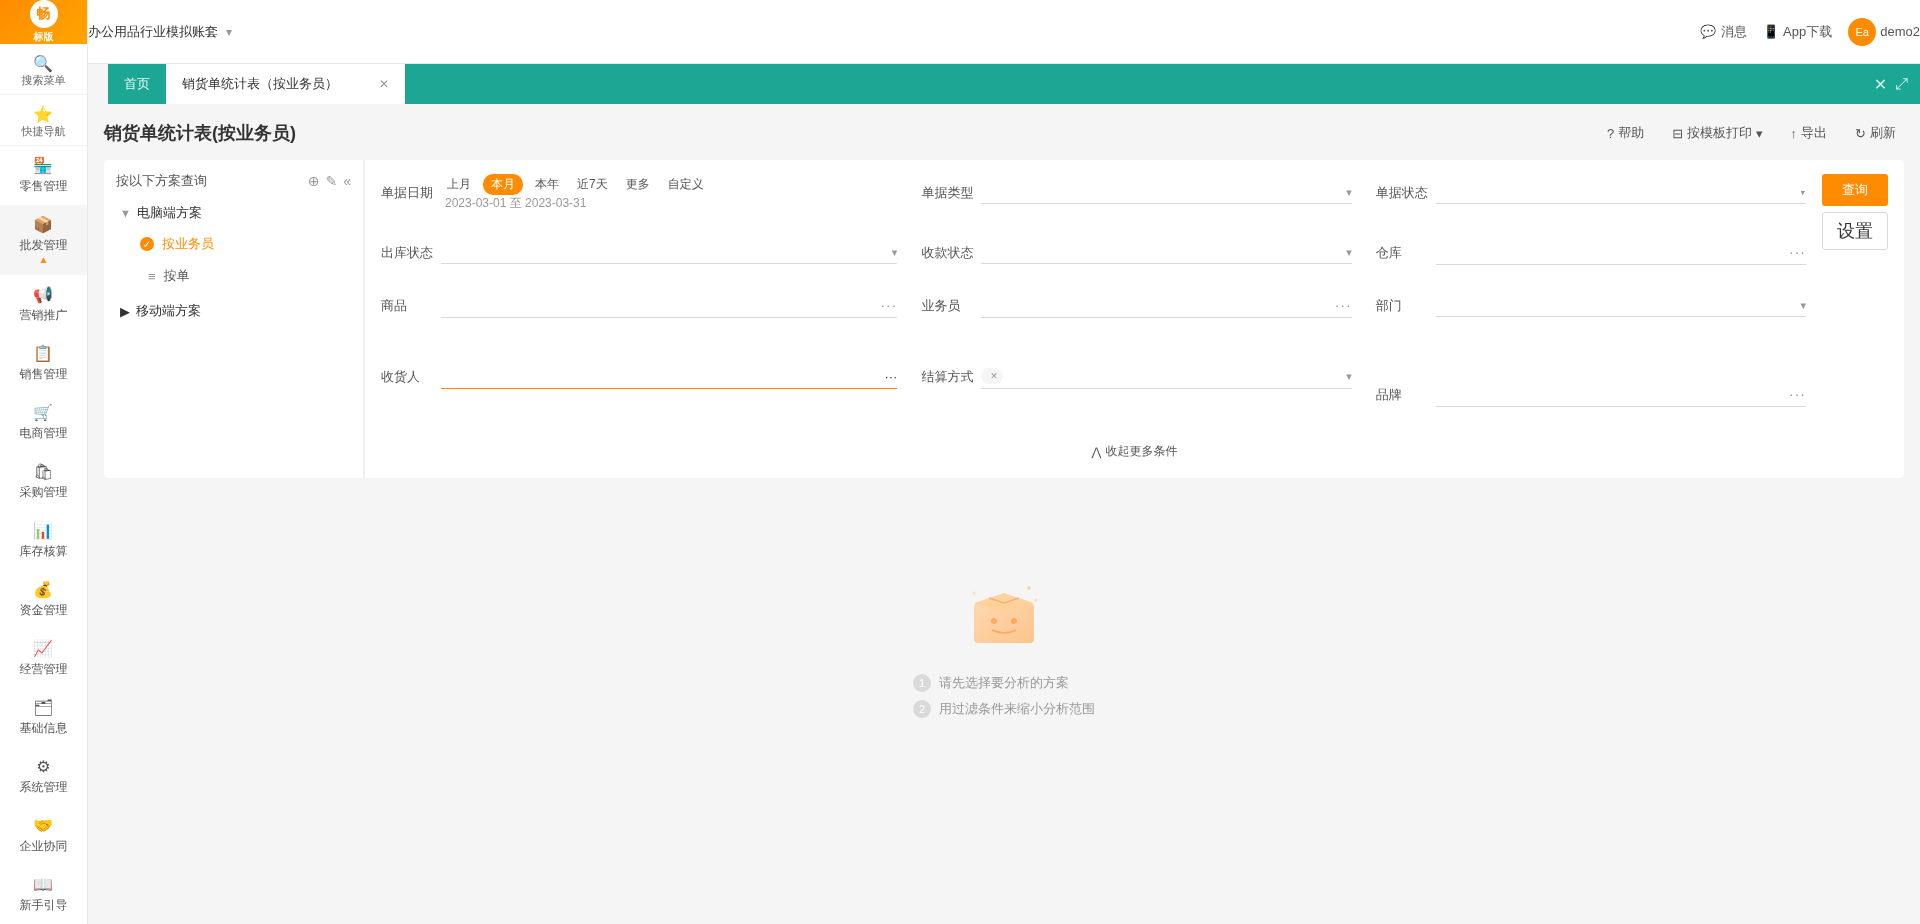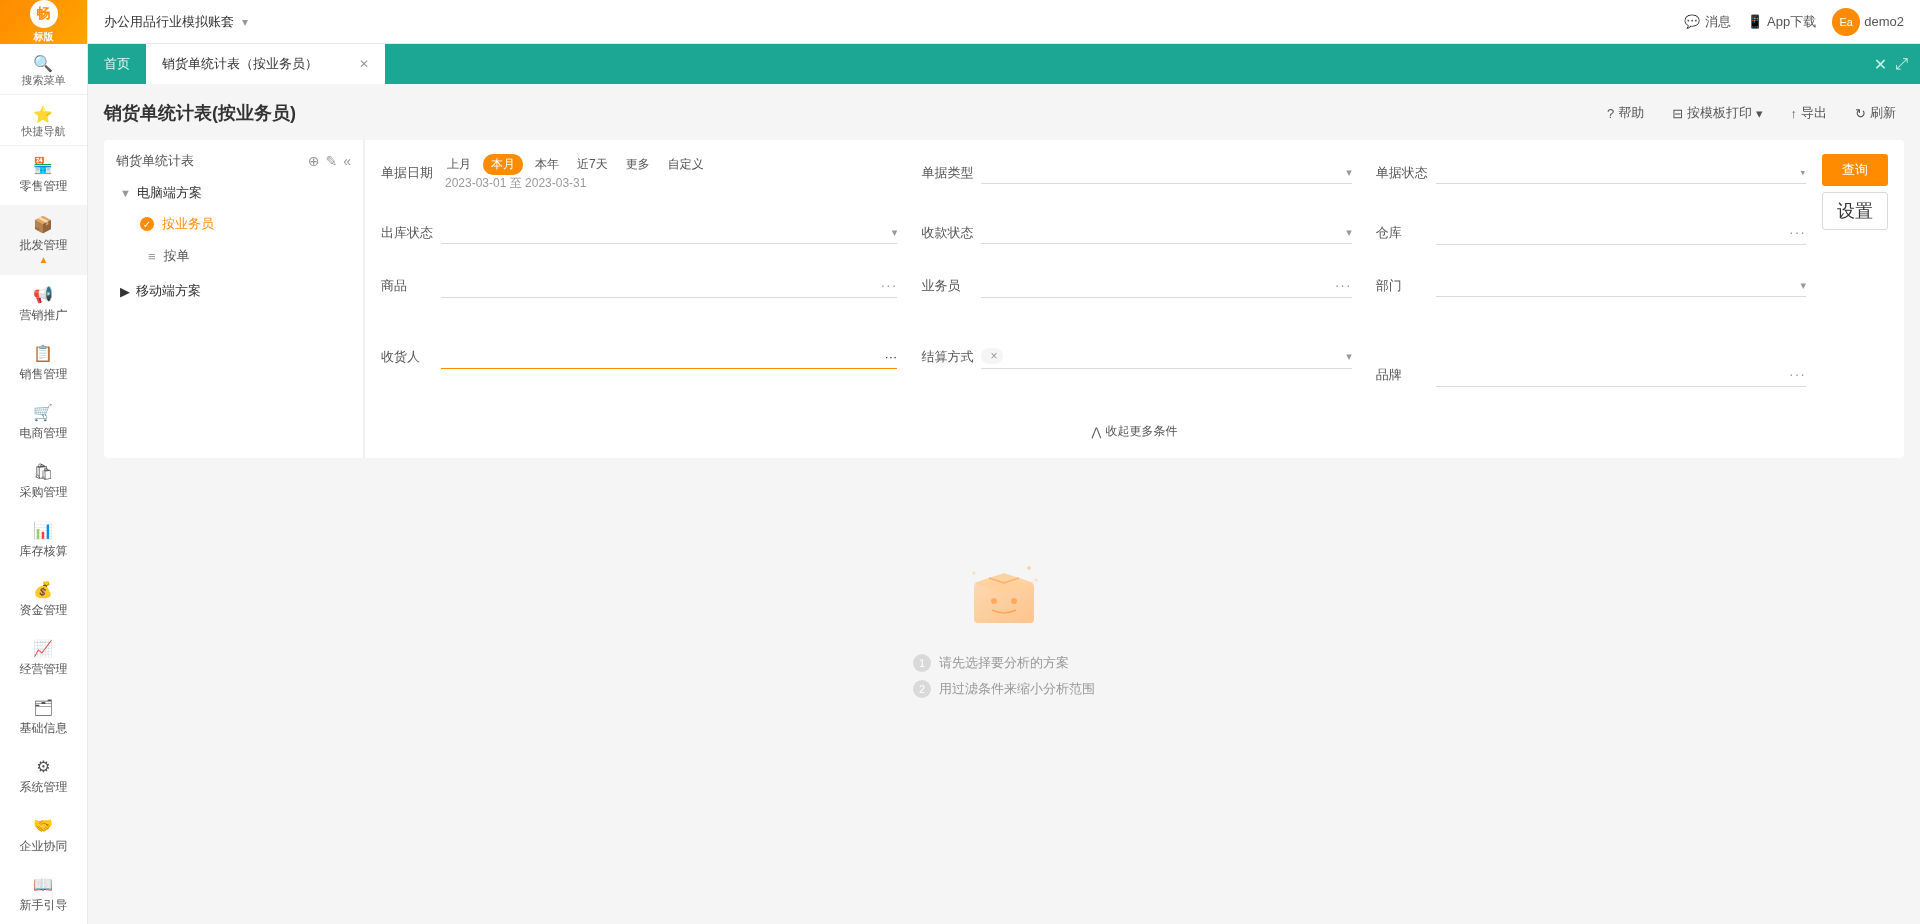--- a/index.html
+++ b/index.html
@@ -12,30 +12,30 @@
     .sidebar-logo .logo-icon span { color: #ff8c00; font-size: 14px; font-weight: bold; }
     .sidebar-search { padding: 8px 0; width: 100%; text-align: center; border-bottom: 1px solid #f0f0f0; }
     .sidebar-nav { padding: 8px 0; width: 100%; text-align: center; border-bottom: 1px solid #f0f0f0; }
     .sidebar-item { width: 100%; padding: 10px 0; text-align: center; cursor: pointer; font-size: 12px; color: #555; display: flex; flex-direction: column; align-items: center; }
     .sidebar-item .s-icon { font-size: 16px; margin-bottom: 3px; }
 
     
     .main { flex: 1; display: flex; flex-direction: column; overflow: hidden; }
 
     
-    .topbar { height: 44px; background: #fff; border-bottom: 1px solid #e8e8e8; display: flex; align-items: center; padding: 0 16px; justify-content: space-between; }
+    .topbar { height: 64px; background: #fff; border-bottom: 1px solid #e8e8e8; display: flex; align-items: center; padding: 0 0; justify-content: space-between; }
     .topbar-left { display: flex; align-items: center; gap: 8px; }
     .topbar-title { font-size: 13px; color: #333; }
     .topbar-dropdown { color: #999; font-size: 12px; cursor: pointer; }
     .topbar-right { display: flex; align-items: center; gap: 16px; }
     .topbar-right-item { display: flex; align-items: center; gap: 4px; font-size: 13px; color: #555; cursor: pointer; }
     .avatar { width: 28px; height: 28px; border-radius: 50%; background: #ff8c00; display: flex; align-items: center; justify-content: center; color: #fff; font-size: 11px; overflow: hidden; }
 
     
-    .tabbar { height: 40px; background: #1ba794; display: flex; align-items: center; padding: 0 0; }
+    .tabbar { height: 40px; background: #1ba794; display: flex; align-items: center; padding: 0 0; margin-left: 20px; }
     .tab-item { height: 40px; padding: 0 16px; display: flex; align-items: center; gap: 8px; cursor: pointer; font-size: 13px; color: rgba(255,255,255,0.85); }
     .tab-item.active { background: #fff; color: #333; gap: 41px; }
     .tab-close { color: #999; font-size: 12px; cursor: pointer; }
     .tab-home { height: 40px; padding: 0 16px; display: flex; align-items: center; color: rgba(255,255,255,0.9); font-size: 13px; cursor: pointer; }
     .tab-icons { margin-left: auto; display: flex; align-items: center; gap: 8px; padding-right: 12px; }
     .tab-icons span { color: rgba(255,255,255,0.8); font-size: 16px; cursor: pointer; }
 
     
     .content { flex: 1; background: #f5f5f5; overflow: auto; padding: 16px; }
 
@@ -240,21 +240,21 @@
           <span>刷新</span>
         </div>
       </div>
     </div>
 
     <div class="filter-panel">
       <div class="filter-layout">
 
         <div class="filter-left">
           <div class="filter-left-header">
-            <span class="scheme-label">销货单统计表</span>
+            <span class="scheme-label">按以下方案查询</span>
             <div class="filter-left-actions">
               <span>⊕</span>
               <span>✎</span>
               <span>«</span>
             </div>
           </div>
 
           <div class="scheme-group">
             <div class="scheme-group-header">
               <span class="arrow">▼</span>

